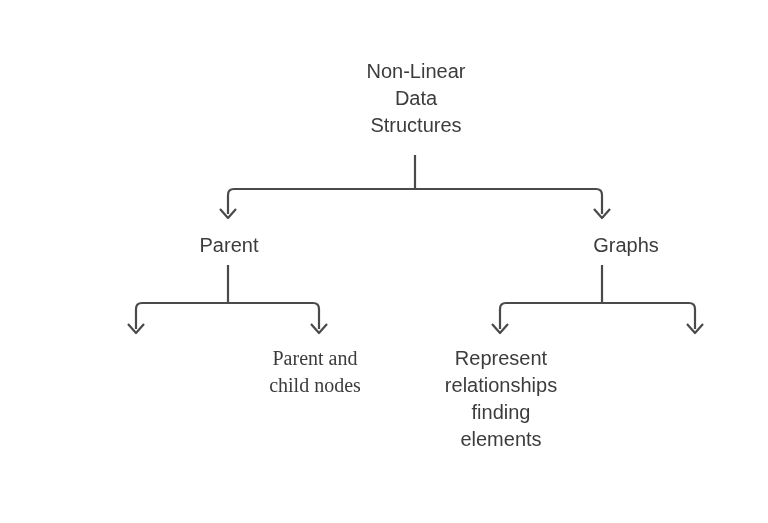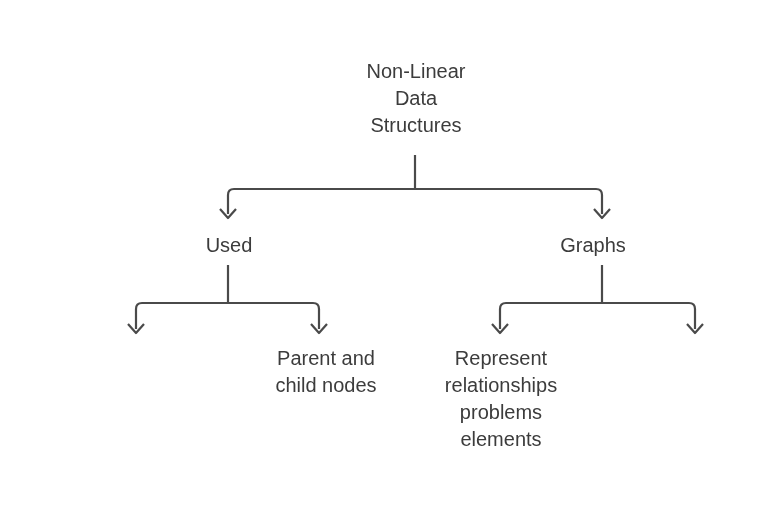--- a/index.html
+++ b/index.html
@@ -47,35 +47,36 @@
     top: 58px;
     width: 200px;
   }
   
   #node-trees {
     left: 137px;
     top: 232px;
     width: 120px;
   }
   #node-graphs {
-    left: 499px;
+    left: 532px;
     top: 232px;
     width: 124px;
     text-align: center;
   }
   
   #node-hierarchical {
     left: 24px;
     top: 345px;
     width: 160px;
   }
   #node-parent-child {
-    left: 214px;
+    left: 203px;
     top: 345px;
     width: 160px;
+    font-family: Liberation Serif, serif;
   }
   #node-represent {
     left: 394px;
     top: 345px;
     width: 150px;
   }
   #node-used-for {
     left: 588px;
     top: 345px;
     width: 150px;
@@ -108,27 +109,27 @@
       <path d="M 279,324 L 287,333 L 295,324"></path>
       <path d="M 460,324 L 468,333 L 476,324"></path>
       <path d="M 655,324 L 663,333 L 671,324"></path>
     </g>
   </svg>
 
   <div class="node-label" id="node-root">Non-Linear
 Data
 Structures</div>
 
-  <div class="node-label" id="node-trees">Used</div>
+  <div class="node-label" id="node-trees">Parent</div>
 
   <div class="node-label" id="node-graphs">Graphs</div>
 
 
   <div class="node-label" id="node-parent-child">Parent and
 child nodes</div>
 
   <div class="node-label" id="node-represent">Represent
 relationships
-problems
+finding
 elements</div>
 
 
 </div>
 
 </body></html>

